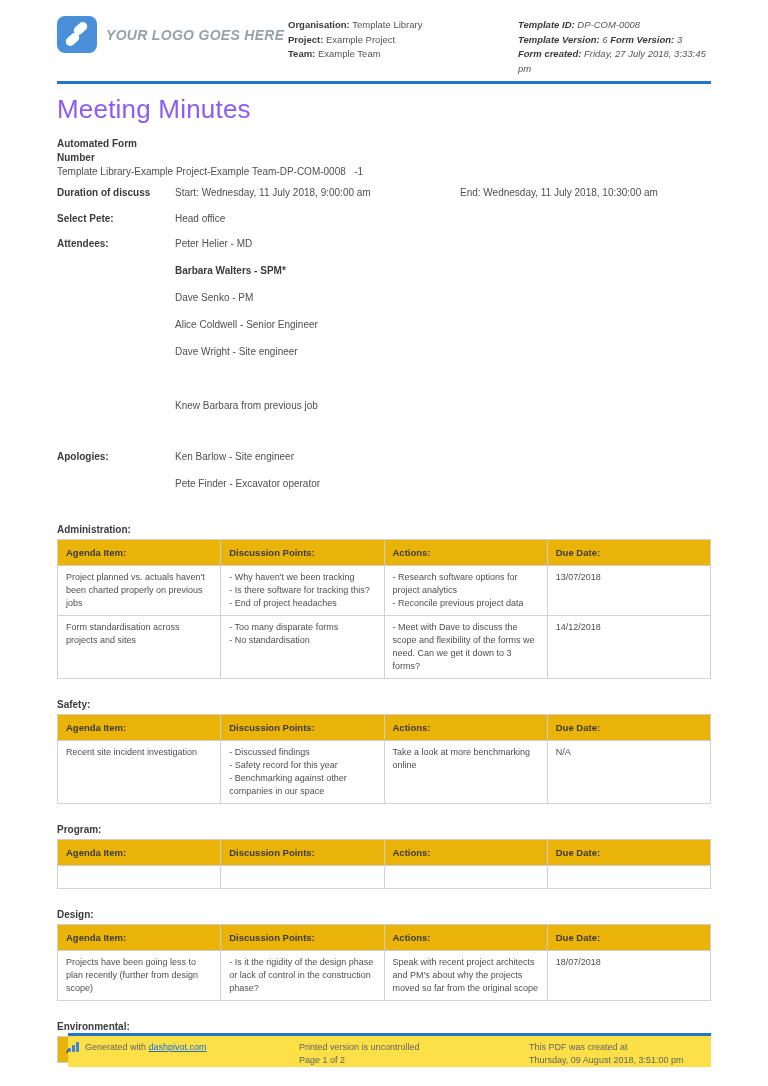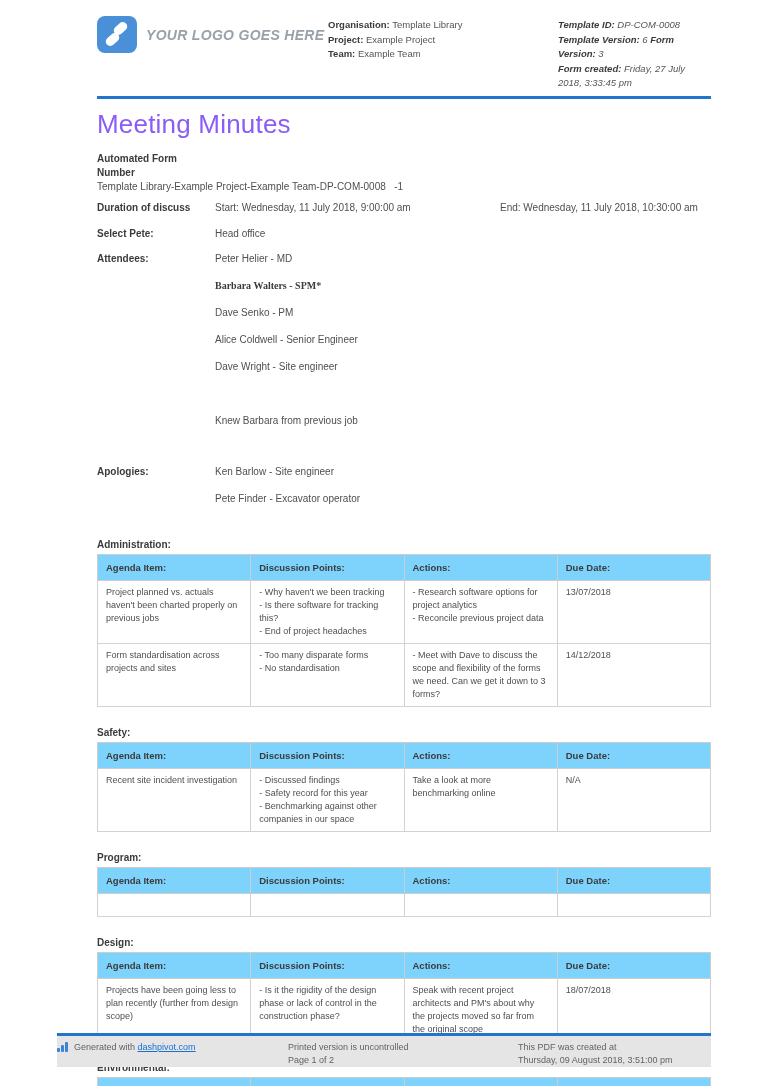--- a/index.html
+++ b/index.html
@@ -1,19 +1,19 @@
 <!DOCTYPE html>
 <html><head>
 <meta charset="utf-8">
 <style>
   * { box-sizing: border-box; }
   html,body { margin:0; padding:0; background:#ffffff; }
   .page {
     position:relative; width:768px; height:1086px; background:#ffffff;
-    font-family:"Liberation Sans","DejaVu Sans",sans-serif; color:#4a4a4a; overflow:hidden;padding-left:40px;
+    font-family:"Liberation Sans","DejaVu Sans",sans-serif; color:#4a4a4a; overflow:hidden;
   }
   .content { padding:0 57px; }
 
   
   .header { display:flex; align-items:flex-start; padding-top:16px; }
   .logo-wrap { width:231px; display:flex; align-items:center; flex:none; }
   .logo-icon { width:40px; height:37px; background:#4a90d9; border-radius:8px; position:relative; flex:none; }
   .logo-bean { position:absolute; width:15px; height:9px; background:#ffffff; border-radius:4.5px; transform:rotate(-42deg); }
   .bean1 { left:16px; top:8px; }
   .bean2 { left:8px;  top:19px; }
@@ -27,41 +27,41 @@
   
   .doc-title { font-size:26px; font-weight:400; color:#8b5cf6; margin:10px 0 12px; letter-spacing:.2px; }
   .field-row { display:flex; font-size:10px; line-height:14px; }
   .field-label { width:118px; flex:none; font-weight:bold; color:#3b3b3b; }
   .field-value { color:#4f4f4f; white-space:pre-wrap; }
   .row-formnum { margin-bottom:7px;flex-direction:column; }
   .row-duration { margin-bottom:12px; }
   .row-venue { margin-bottom:11px; }
   .dur-start { width:285px; flex:none; white-space:normal; }
   .attendee-line { margin-bottom:13px; color:#4f4f4f; }
-  .attendee-bold { font-weight:bold; color:#3b3b3b;font-family:Liberation Serif, serif; }
+  .attendee-bold { font-weight:bold; color:#3b3b3b; }
   .attendee-note { margin-top:40px; }
   .row-apologies { margin-top:24px; }
   .apology-line { margin-bottom:13px; color:#4f4f4f; }
 
   
   .section-title { font-size:10px; font-weight:bold; color:#3b3b3b; margin:20px 0 4px; }
   table.minutes { width:100%; border-collapse:collapse; table-layout:fixed; }
   table.minutes col { width:25%; }
   table.minutes th {
-    background:#7dd3fc; border:1px solid #cdcdcd; color:#3b3b3b;
+    background:#eab308; border:1px solid #cdcdcd; color:#3b3b3b;
     font-size:9.5px; font-weight:bold; text-align:left; padding:7px 8px;
   }
   table.minutes td {
     border:1px solid #d2d2d2; color:#4f4f4f; font-size:9px; line-height:13px;
     vertical-align:top; text-align:left; padding:5px 8px; white-space:pre-line;
   }
   tr.empty-row td { height:23px; }
 
   
-  .footer { position:absolute; left:57px; right:57px; top:1033px; background:#e5e5e5; }
+  .footer { position:absolute; left:68px; right:57px; top:1033px; background:#fde047; }
   .footer-rule { height:3px; background:#2176cc; margin-bottom:5px; }
   .footer-cols { display:flex; font-size:9px; line-height:13px; color:#5f6368; }
   .f-left { width:231px; flex:none; display:flex; align-items:flex-start; }
   .f-center { width:230px; flex:none; }
   .f-right { flex:1; }
   .bars { display:flex; align-items:flex-end; height:10px; margin:1px 5px 0 0; }
   .bar { width:3px; background:#3b82d8; border-radius:1px; margin-right:1px; }
   .bar1 { height:4px; } .bar2 { height:7px; } .bar3 { height:10px; }
   .f-link { color:#1a6fd4; text-decoration:underline; }
 </style>

